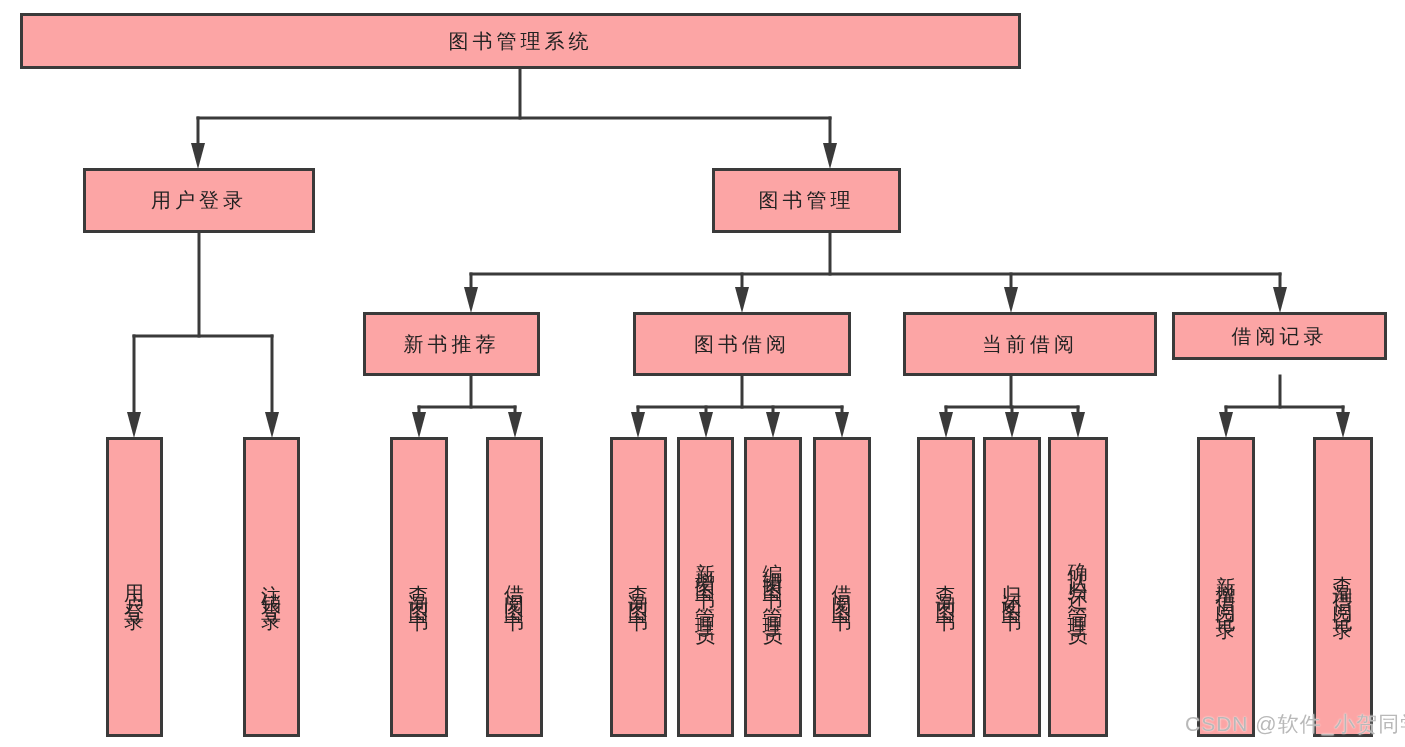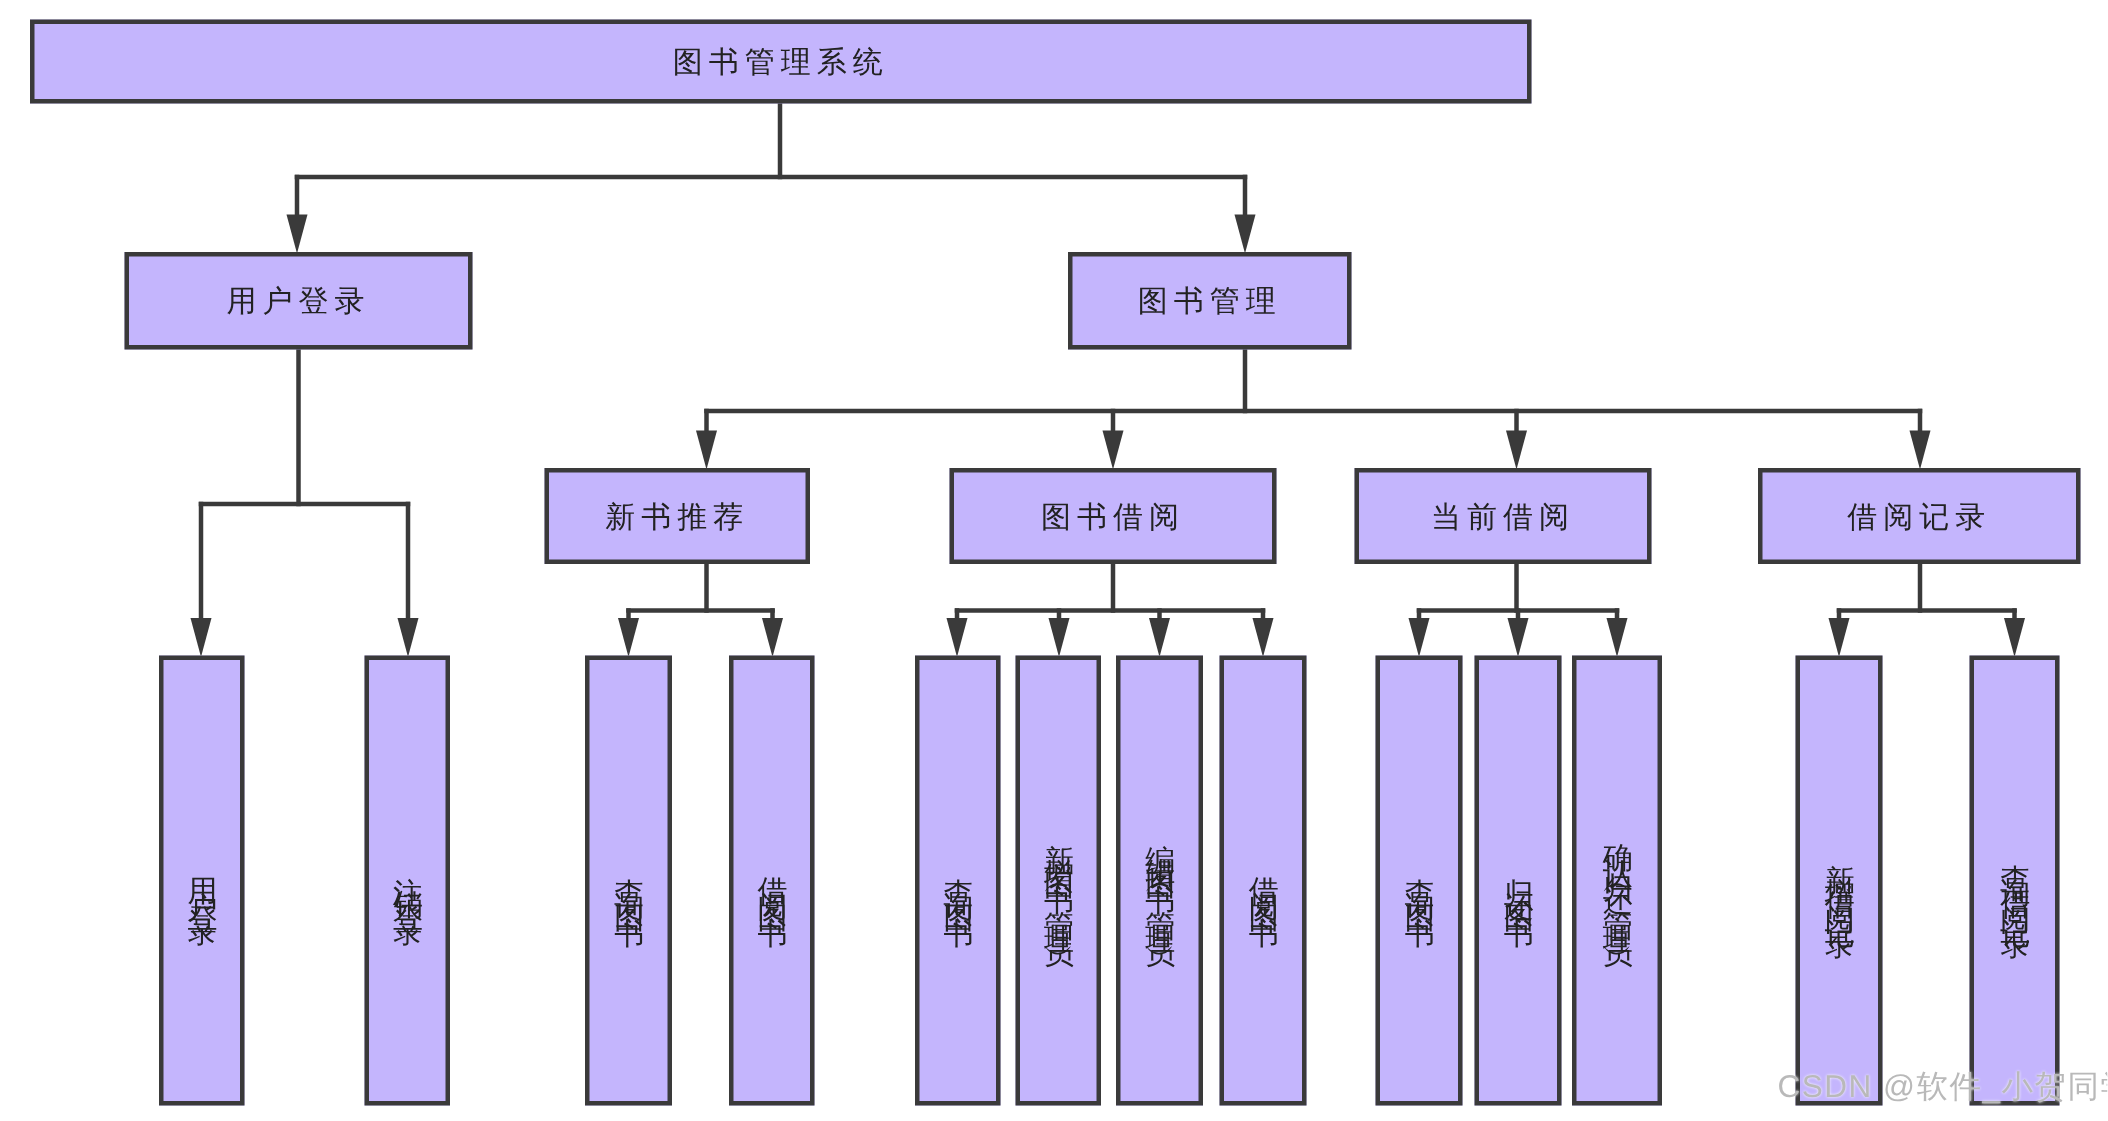--- a/index.html
+++ b/index.html
@@ -9,21 +9,21 @@
     background:#ffffff;
     font-family:"Liberation Sans","DejaVu Sans",sans-serif;
     overflow:hidden;
     color:#222222;
   }
   .connectors{position:absolute;left:0;top:0;pointer-events:none;}
   .node{
     position:absolute;
     box-sizing:border-box;
     border:3px solid #3a3a3a;
-    background:#c4b5fd;
+    background:#fca5a5;
     display:flex;
     align-items:center;
     justify-content:center;
   }
   .node .lbl{
     font-size:20px;
     letter-spacing:4px;
     color:#222222;
     white-space:nowrap;
   }
@@ -121,24 +121,24 @@
   <div class="node hbox" style="left:712px;top:168px;width:189px;height:65px">
     <span class="lbl">图书管理</span>
   </div>
 
   <div class="node hbox" style="left:363px;top:312px;width:177px;height:64px">
     <span class="lbl">新书推荐</span>
   </div>
   <div class="node hbox" style="left:633px;top:312px;width:218px;height:64px">
     <span class="lbl">图书借阅</span>
   </div>
-  <div class="node hbox" style="left:903px;top:312px;width:198px;height:64px">
+  <div class="node hbox" style="left:903px;top:312px;width:254px;height:64px">
     <span class="lbl">当前借阅</span>
   </div>
-  <div class="node hbox" style="left:1172px;top:312px;width:215px;height:64px">
+  <div class="node hbox" style="left:1172px;top:312px;width:215px;height:48px">
     <span class="lbl">借阅记录</span>
   </div>
 
   <div class="node vbox" style="left:106px;top:437px;width:57px;height:300px">
     <span class="lbl">用户登录</span>
   </div>
   <div class="node vbox" style="left:243px;top:437px;width:57px;height:300px">
     <span class="lbl">注销登录</span>
   </div>
 

